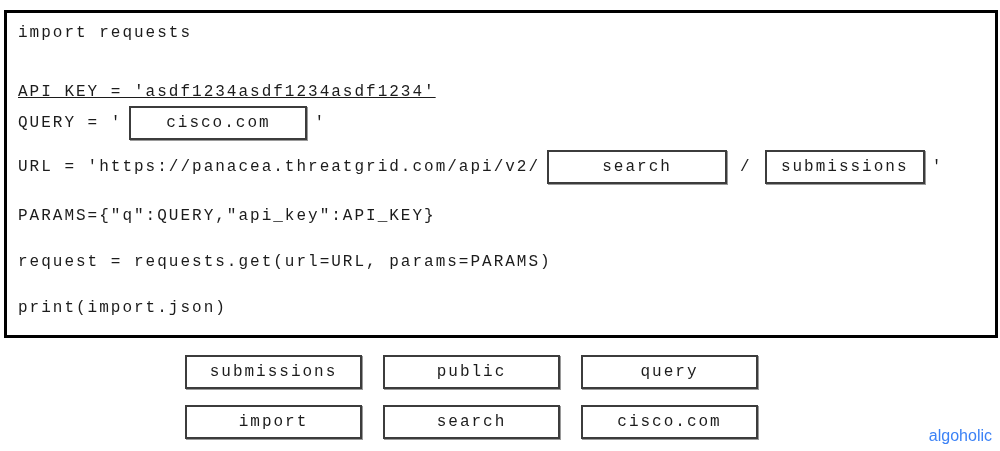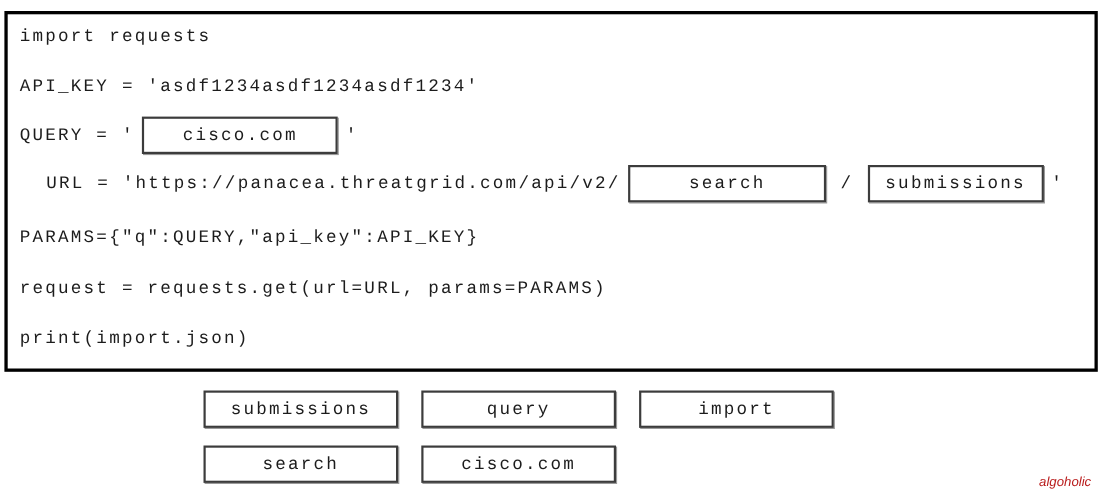--- a/index.html
+++ b/index.html
@@ -26,23 +26,23 @@
     left: 11px;
     height: 34px;
     display: flex;
     align-items: center;
     white-space: pre;
     font-size: 16px;
     letter-spacing: 2px;
     color: #1c1c1c;
   }
   .line-1 { top: 3px; }
-  .line-2 { top: 49px; }
+  .line-2 { top: 62px; text-decoration: underline; }
   .line-3 { top: 93px; text-align: right; }
-  .line-4 { top: 137px; margin-left: 24px; }
+  .line-4 { top: 137px; }
   .line-5 { top: 186px; }
   .line-6 { top: 232px; text-align: center; }
   .line-7 { top: 278px; }
   .slot {
     display: flex;
     align-items: center;
     justify-content: center;
     height: 34px;
     border: 2px solid #3c3c3c;
     background: #ffffff;
@@ -76,23 +76,22 @@
     font-size: 16px;
     letter-spacing: 2px;
     color: #1c1c1c;
     cursor: pointer;
   }
   .watermark {
     position: absolute;
     right: 8px;
     bottom: 6px;
     font-family: "Liberation Sans", sans-serif;
-    font-size: 12px;
-    color: #b91c1c;
-    font-style: italic;
+    font-size: 16px;
+    color: #3b82f6;
   }
 </style>
 </head>
 <body>
 
 <div class="page">
 
   <div class="code-panel">
 
     <div class="code-line line-1">
@@ -135,20 +134,23 @@
       <span>print(import.json)</span>
     </div>
 
   </div>
 
   <div class="options-grid">
     <div class="option">
       <span>submissions</span>
     </div>
     <div class="option">
+      <span>public</span>
+    </div>
+    <div class="option">
       <span>query</span>
     </div>
     <div class="option">
       <span>import</span>
     </div>
     <div class="option">
       <span>search</span>
     </div>
     <div class="option">
       <span>cisco.com</span>

